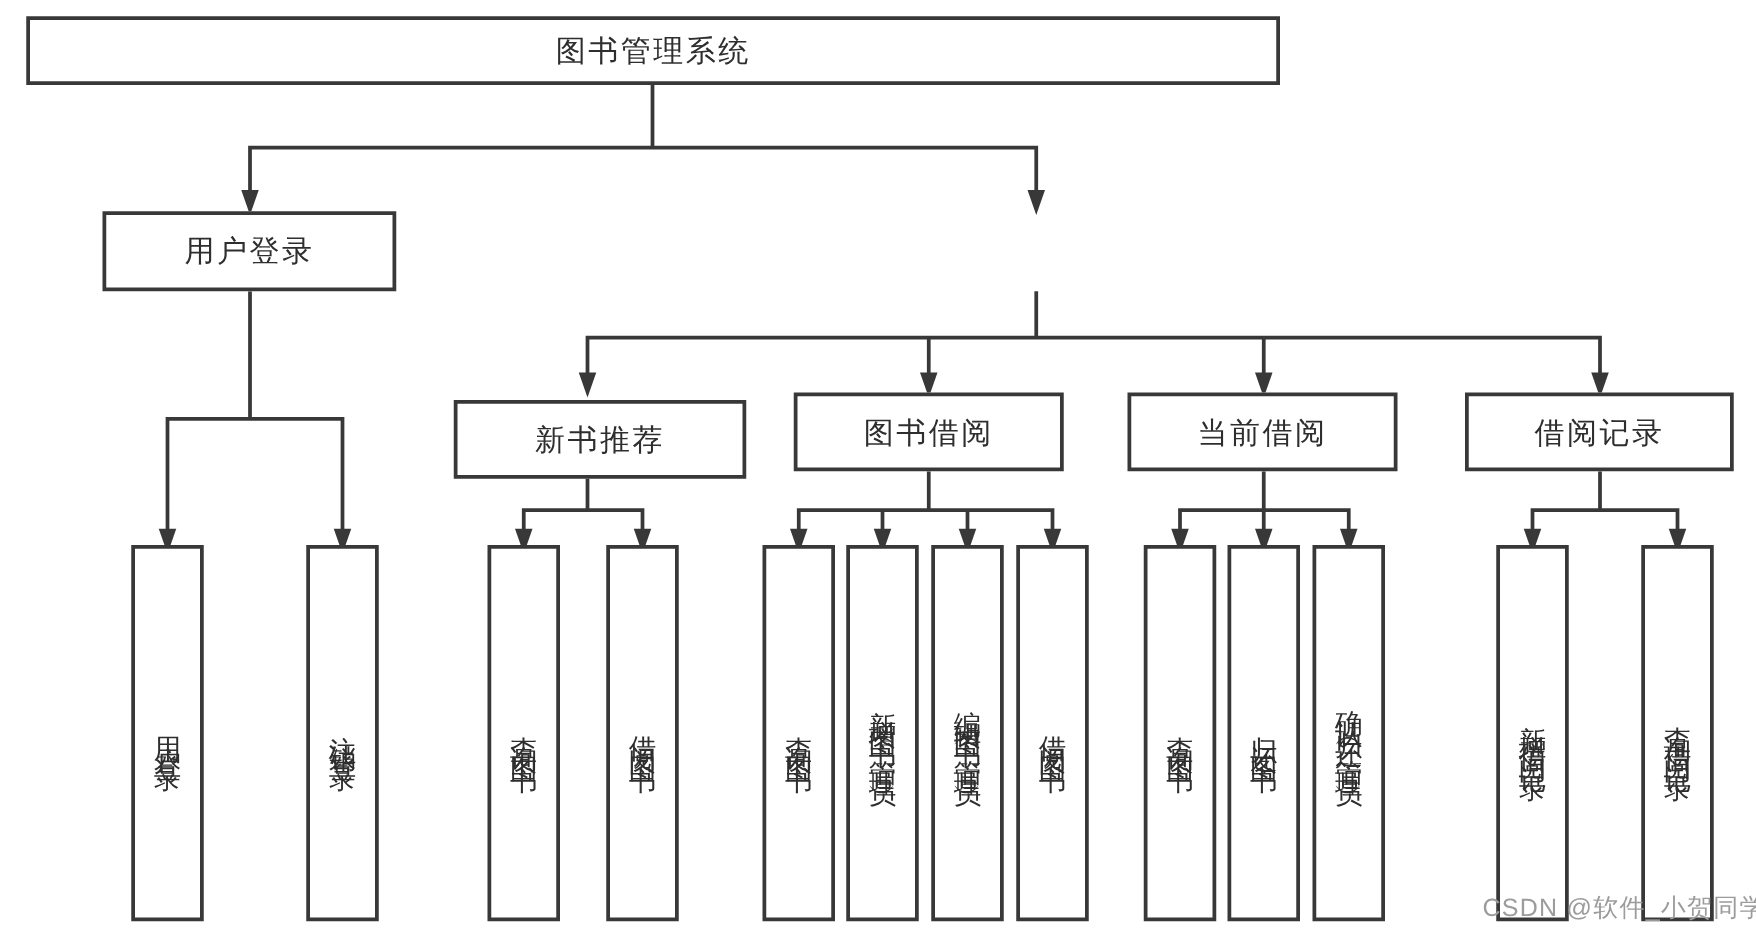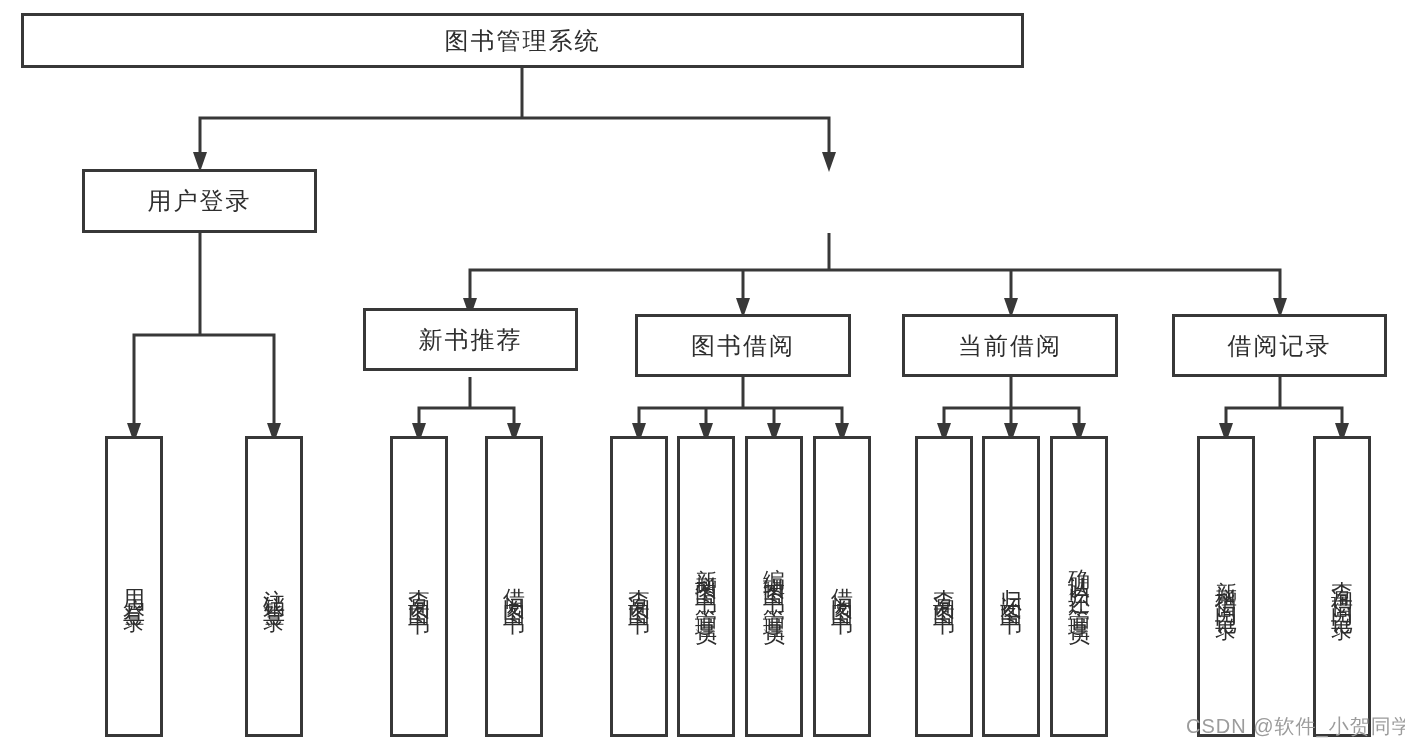--- a/index.html
+++ b/index.html
@@ -81,21 +81,21 @@
   </svg>
 
   <div class="box" style="left:21px;top:13px;width:1003px;height:55px">
     <span class="lbl">图书管理系统</span>
   </div>
 
   <div class="box" style="left:82px;top:169px;width:235px;height:64px">
     <span class="lbl">用户登录</span>
   </div>
 
-  <div class="box" style="left:363px;top:308px;width:215px;height:63px">
+  <div class="box" style="left:363px;top:320px;width:234px;height:63px">
     <span class="lbl">新书推荐</span>
   </div>
   <div class="box" style="left:635px;top:314px;width:216px;height:63px">
     <span class="lbl">图书借阅</span>
   </div>
   <div class="box" style="left:902px;top:314px;width:216px;height:63px">
     <span class="lbl">当前借阅</span>
   </div>
   <div class="box" style="left:1172px;top:314px;width:215px;height:63px">
     <span class="lbl">借阅记录</span>

